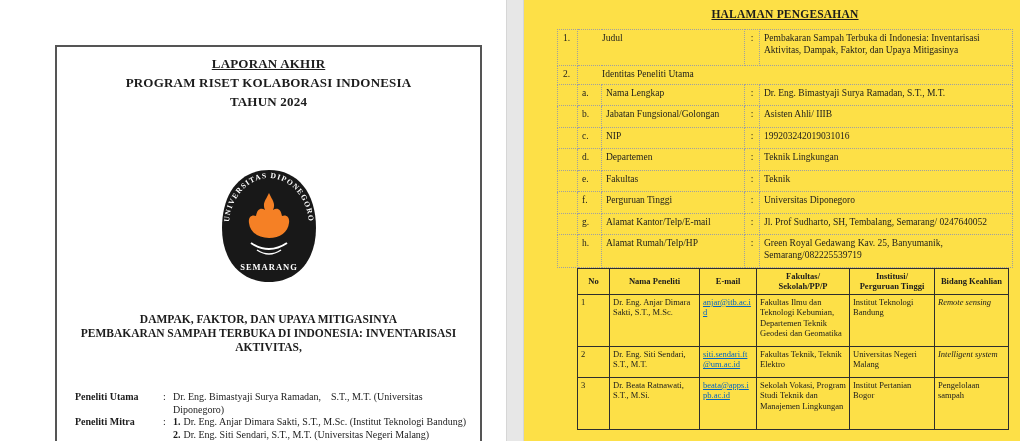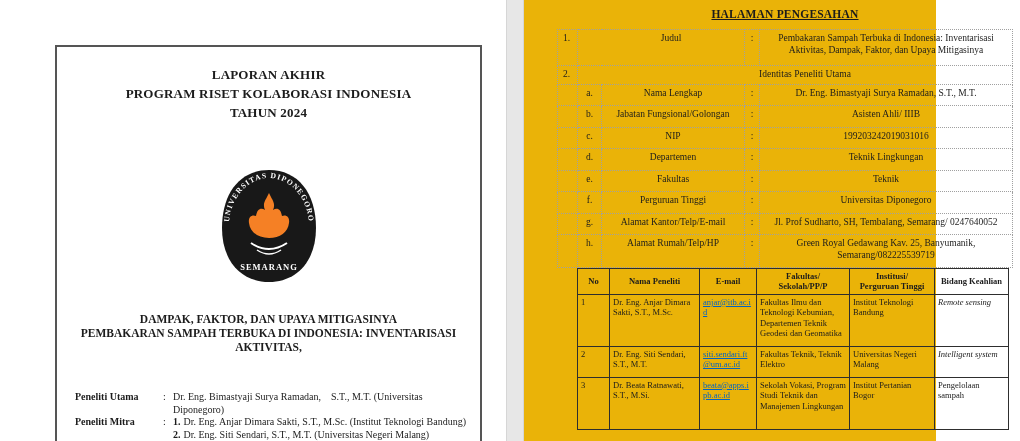--- a/index.html
+++ b/index.html
@@ -6,45 +6,45 @@
   html,body { width:1020px; height:441px; background:#fff; }
   body { font-family:"Liberation Serif", serif; color:#1c1c1c; }
   #screen { position:relative; width:1020px; height:441px; overflow:hidden; background:#fff; }
 
   
   .page-left { position:absolute; left:0; top:0; width:506px; height:441px; background:#fff; }
   .cover-box { position:absolute; left:55px; top:45px; width:427px; height:430px;
                border:2px solid #555; text-align:center; }
   .cover-head { padding-top:8px; }
   .cover-head .hline { font-weight:bold; font-size:13px; letter-spacing:.2px; line-height:15px; margin-top:4px; }
-  .cover-head .hline:first-child { margin-top:12px; }
+  .cover-head .hline:first-child { margin-top:1px;text-decoration:underline; }
   .logo-wrap { position:absolute; top:120px; left:50%; transform:translateX(-50%); }
   .cover-title { position:absolute; top:265px; left:10px; right:10px;
                  font-weight:bold; font-size:11.5px; line-height:14px; }
   .researchers { position:absolute; top:344px; left:18px; right:4px; text-align:left;
                  font-size:10px; line-height:12.6px; }
   .r-row { display:grid; grid-template-columns:88px 10px 1fr; }
   .r-label { font-weight:bold; }
   .r-num { font-weight:bold; margin-right:3px; }
   .r-num:empty { display:none; }
   .r-text { white-space:pre-wrap; }
 
   
   .page-gap { position:absolute; left:506px; top:0; width:18px; height:441px;
               background:#e7e7e7; border-left:1px solid #d6d6d6; border-right:1px solid #d6d6d6; }
 
   
-  .page-right { position:absolute; left:524px; top:0; width:412px; height:441px; background:#eab308;text-decoration:underline; }
+  .page-right { position:absolute; left:524px; top:0; width:496px; height:441px; background:#fde047;text-decoration:underline; }
   .rp-content { position:absolute; left:33px; top:0; width:456px; }
   .rp-title { margin-top:8px; text-align:center; font-weight:bold; font-size:11.5px;
               text-decoration:underline; letter-spacing:.2px; }
 
   table.t1 { margin-top:9px; width:455px; border-collapse:collapse; table-layout:fixed;
              font-size:9.5px; line-height:11.5px; }
-  table.t1 td { border:1px dotted #a0a0a0; vertical-align:top; padding:3px 4px 6px;text-align:center; }
+  table.t1 td { border:1px dotted #a0a0a0; vertical-align:top; padding:3px 4px 6px; }
   table.t1 td.c-no { text-align:left; padding-left:5px; }
   table.t1 td.c-colon { text-align:center; padding-left:1px; padding-right:1px; }
   table.t1 tr.t1-r1 td { height:36px; }
   table.t1 td.indent { padding-left:24px; }
   table.t1 tr.t1-r2 td { padding-bottom:3px; }
 
   .sec3-label { margin:8px 0 4px 21px; font-size:9.5px; white-space:pre-wrap; }
 
   table.t2 { margin-left:20px; width:431px; border-collapse:collapse; table-layout:fixed;
              font-size:8.5px; line-height:10.4px; }

